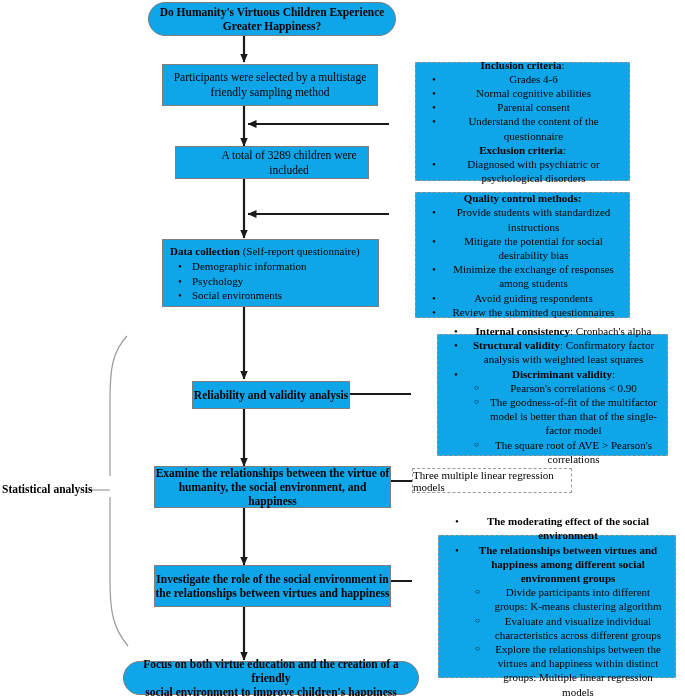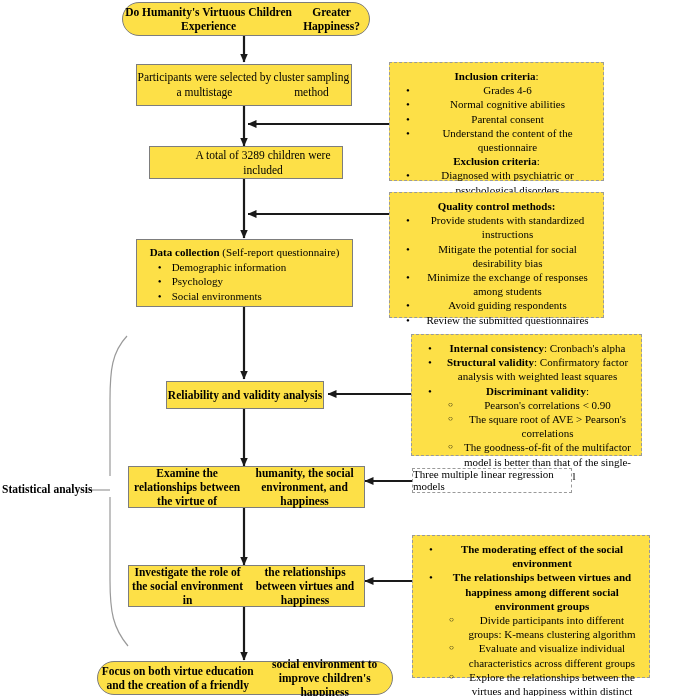--- a/index.html
+++ b/index.html
@@ -13,23 +13,25 @@
     height: 696px;
     background: #ffffff;
     font-family: "Liberation Serif", "DejaVu Serif", serif;
     color: #000000;
     overflow: hidden;
   }
   .node {
     position: absolute;
     box-sizing: border-box;
     border: 1px solid #7d7d7d;
-    background: #fde047;
+    background: #0ea5e9;
     display: flex;
+    flex-direction: column;
     justify-content: center;
+    margin-left: 26px;
   }
   .node.center { align-items: center; text-align: center; }
   .rounded { border-radius: 18px; }
   .dashed {
     border: 1px dashed #9a9a9a;
     text-align: center;
   }
   .title-text {
     font-weight: bold;
     font-size: 11.5px;
@@ -100,21 +102,21 @@
     font-size: 11.5px;
     font-weight: bold;
     white-space: nowrap;
   }
   .mini-dashed {
     position: absolute;
     box-sizing: border-box;
     border: 1px dashed #9a9a9a;
     background: #fff;
     display: flex;
-    align-items: flex-end;
+    align-items: center;
     justify-content: center;
     font-size: 11px;
   }
 </style>
 </head>
 <body>
 
 <div id="canvas">
 
   <svg class="wires" viewBox="0 0 685 696">
@@ -142,21 +144,21 @@
     <line x1="90" y1="490" x2="110" y2="490" stroke="#9a9a9a" stroke-width="1.2"></line>
   </svg>
 
   <div class="node rounded center" style="left:122px; top:2px; width:248px; height:34px;">
     <div class="title-text">Do Humanity's Virtuous Children Experience</div>
     <div class="title-text">Greater Happiness?</div>
   </div>
 
   <div class="node center" style="left:136px; top:64px; width:216px; height:42px;">
     <div class="plain-text">Participants were selected by a multistage</div>
-    <div class="plain-text">cluster sampling method</div>
+    <div class="plain-text">friendly sampling method</div>
   </div>
 
   <div class="node center" style="left:149px; top:146px; width:194px; height:33px;padding-left:34px;">
     <div class="plain-text">A  total of 3289 children were included</div>
   </div>
 
   <div class="node" style="left:136px; top:239px; width:217px; height:68px;">
     <div class="panel-inner" style="padding:5px 7px;">
       <div class="datacoll-head">
         <b>Data collection</b><span> (Self-report questionnaire)</span>
@@ -219,22 +221,22 @@
 
   <div class="node dashed" style="left:411px; top:334px; width:231px; height:122px;">
     <div class="panel-inner">
       <ul class="b1">
         <li><b>Internal consistency</b><span>: Cronbach's alpha</span></li>
         <li><b>Structural validity</b><span>: Confirmatory factor analysis with weighted least squares</span></li>
         <li><b>Discriminant validity</b><span>:</span></li>
       </ul>
       <ul class="b2" style="padding-left:42px;">
         <li>Pearson's correlations &lt; 0.90</li>
+        <li>The goodness-of-fit of the multifactor model is better than that of the single-factor model</li>
         <li>The square root of AVE &gt; Pearson's correlations</li>
-        <li>The goodness-of-fit of the multifactor model is better than that of the single-factor model</li>
       </ul>
     </div>
   </div>
 
   <div class="mini-dashed" style="left:412px; top:468px; width:160px; height:25px;">
     <span>Three multiple linear regression models</span>
   </div>
 
   <div class="node dashed" style="left:412px; top:535px; width:238px; height:143px;">
     <div class="panel-inner">

